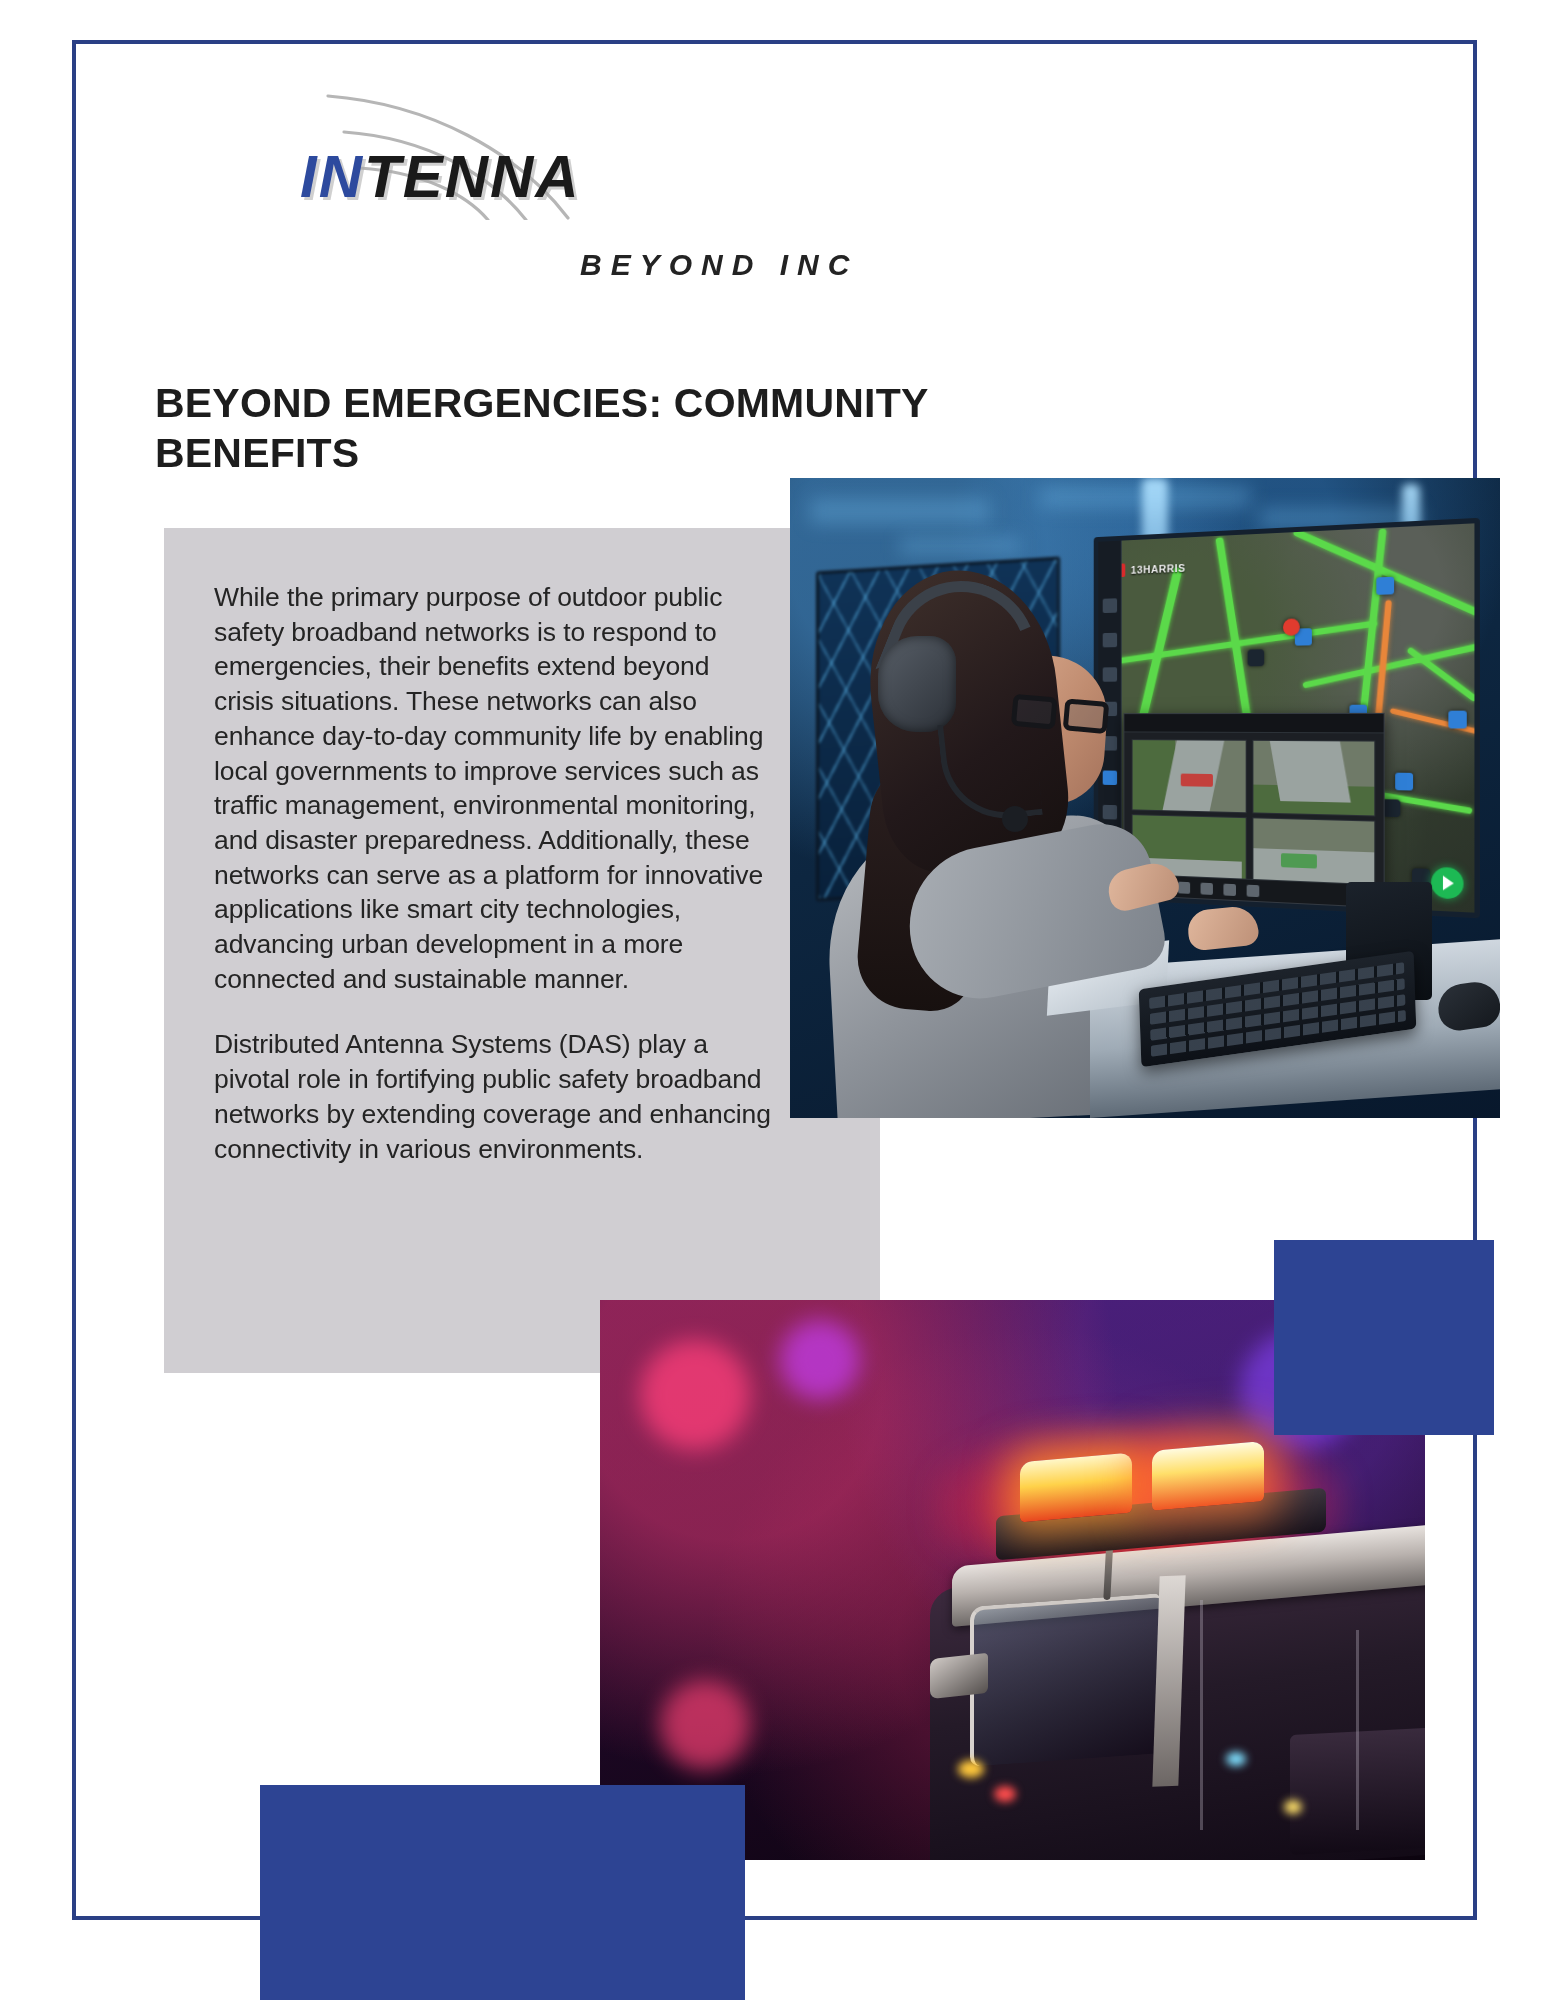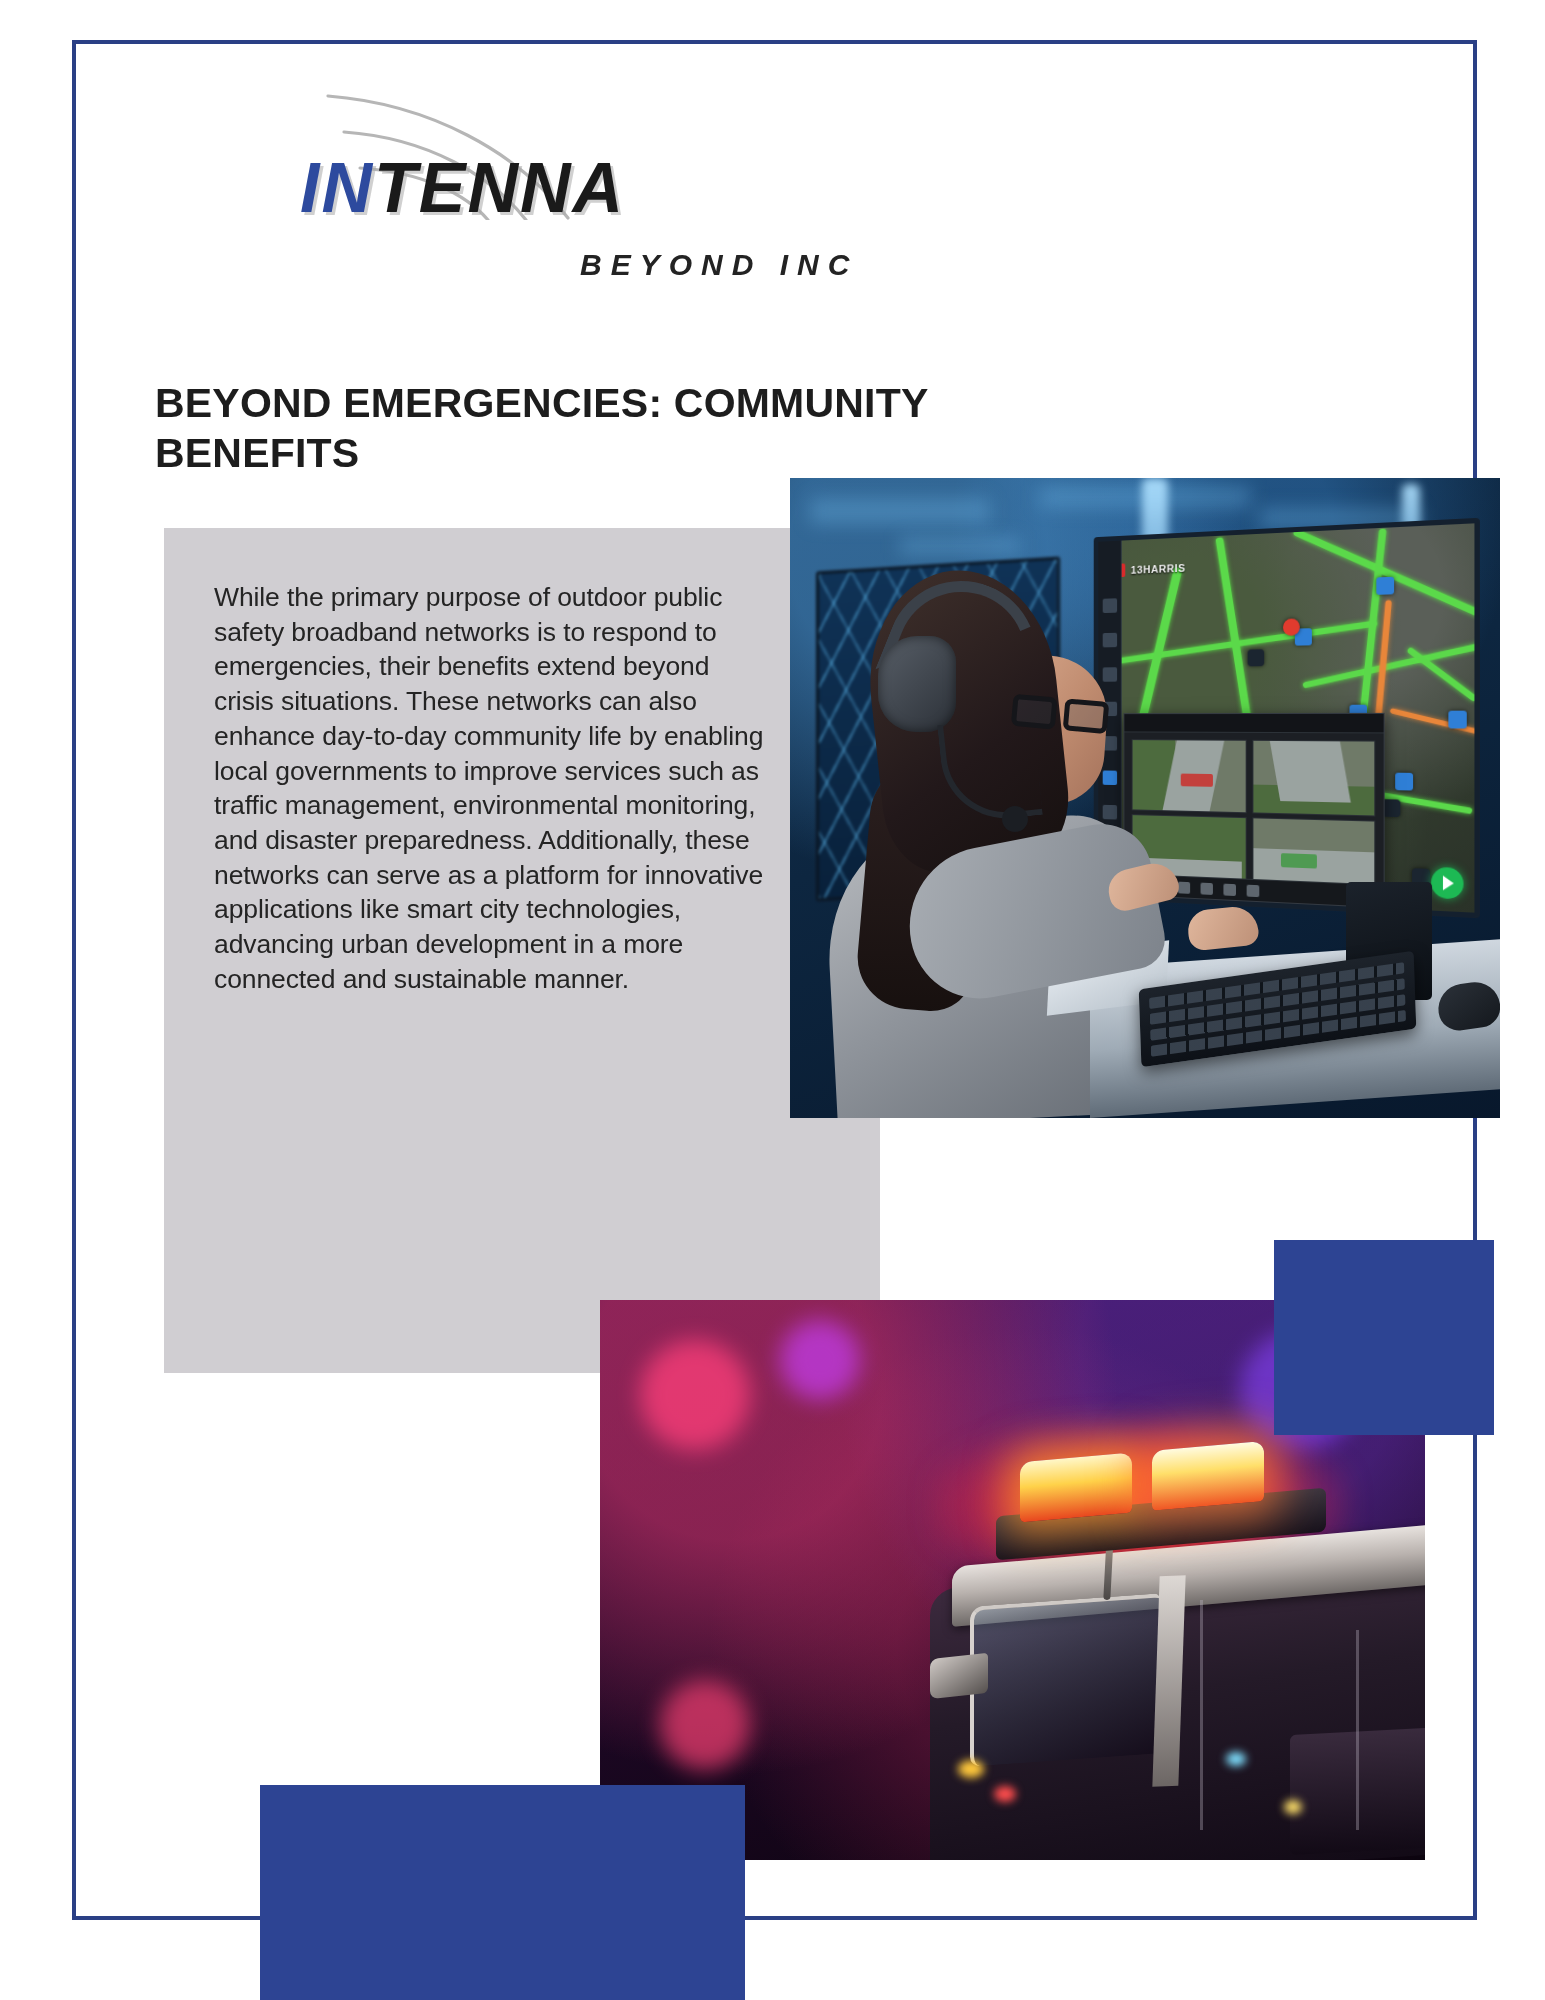--- a/index.html
+++ b/index.html
@@ -35,24 +35,24 @@
     width:640px; height:160px;
     z-index:6;
   }
   .logo-wave {
     position:absolute;
     left:10px; top:0px;
     width:300px; height:130px;
   }
   .logo-wordmark {
     position:absolute;
-    left:0px; top:56px;
+    left:0px; top:44px;
     width:640px; height:85px;
     font-family:"Liberation Sans", sans-serif;
-    font-size:70px;
+    font-size:60px;
     font-weight:700;
     font-style:italic;
     letter-spacing:2px;
     line-height:85px;
     white-space:nowrap;
     color:#1a1a1a;
     text-shadow:3px 3px 0 rgba(170,170,170,0.55);
   }
   .logo-wordmark .lw-blue { color:#2d4a9e; }
   .logo-sub {
@@ -578,20 +578,21 @@
     <div class="logo-wordmark"><span class="lw-blue">IN</span><span class="lw-black">TENNA</span></div>
 
     <div class="logo-sub">BEYOND INC</div>
   </div>
 
   <h1 class="headline">BEYOND EMERGENCIES: COMMUNITY BENEFITS</h1>
 
   <div class="text-panel">
     <div class="text-panel-inner">
       <p class="body-para">While the primary purpose of outdoor public safety broadband networks is to respond to emergencies, their benefits extend beyond crisis situations. These networks can also enhance day-to-day community life by enabling local governments to improve services such as traffic management, environmental monitoring, and disaster preparedness. Additionally, these networks can serve as a platform for innovative applications like smart city technologies, advancing urban development in a more connected and sustainable manner.</p>
+      <p class="body-para">Distributed Antenna Systems (DAS) play a pivotal role in fortifying public safety broadband networks by extending coverage and enhancing connectivity in various environments.</p>
     </div>
   </div>
 
   <div class="photo-dispatch">
     <div class="dp-bg ph"></div>
 
     <div class="dp-blur-strip ph" style="left:20px;  top:20px;  width:180px; height:26px;"></div>
     <div class="dp-blur-strip ph" style="left:250px; top:8px;   width:210px; height:22px;"></div>
     <div class="dp-blur-strip ph" style="left:470px; top:30px;  width:160px; height:20px;"></div>
     <div class="dp-blur-strip ph" style="left:110px; top:60px;  width:120px; height:16px;"></div>

